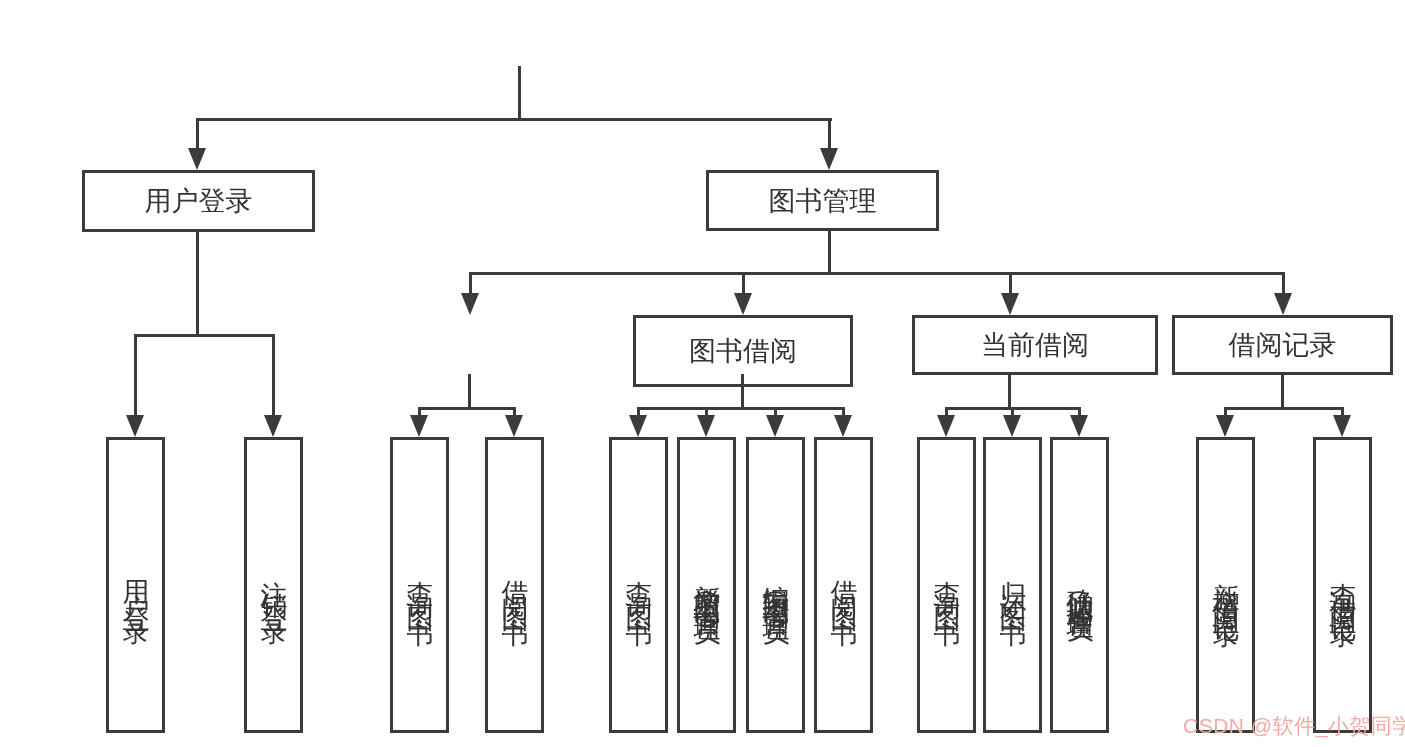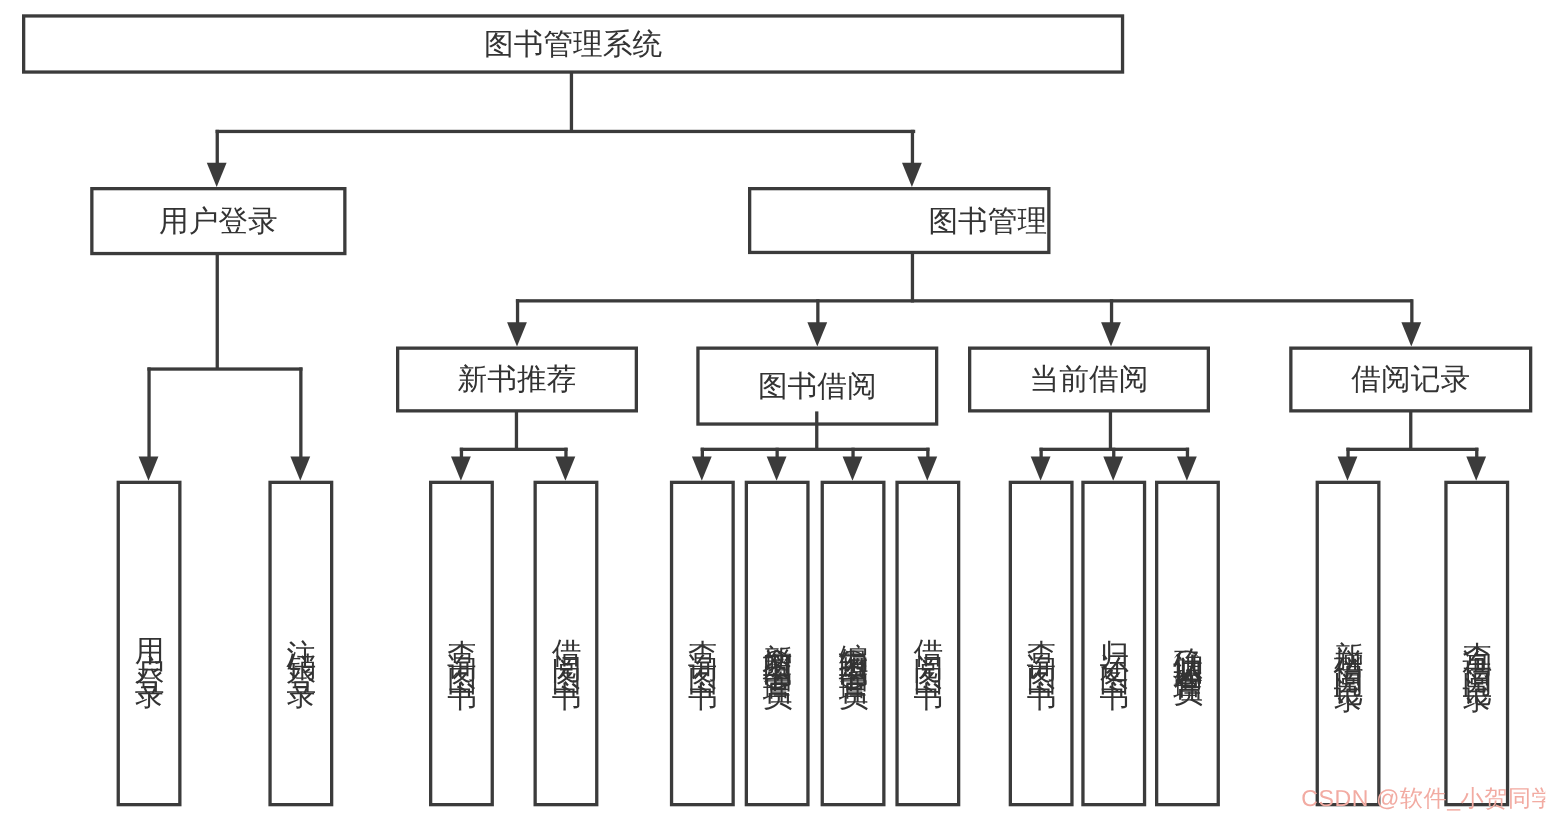--- a/index.html
+++ b/index.html
@@ -33,39 +33,36 @@
   .watermark{
     position:absolute;left:1183px;top:712px;font-size:21px;
     color:#f2aba2;letter-spacing:0.5px;white-space:nowrap;
   }
 </style>
 </head>
 <body>
 
 <div class="stage">
 
-  <div class="box" style="left:20px;top:13px;width:1002px;height:54px;">
-    <span>图书管理系统</span>
-  </div>
 
   <div class="vl" style="left:518px;top:66px;height:54px;"></div>
   <div class="hl" style="left:196px;top:118px;width:636px;"></div>
   <div class="arrow" style="left:188px;top:118px;height:52px;">
     <div class="stem"></div>
     <div class="head"></div>
   </div>
   <div class="arrow" style="left:820px;top:118px;height:52px;">
     <div class="stem"></div>
     <div class="head"></div>
   </div>
 
   <div class="box" style="left:82px;top:170px;width:233px;height:62px;">
     <span>用户登录</span>
   </div>
-  <div class="box" style="left:680px;top:170px;width:275px;height:61px;justify-content:flex-end;">
+  <div class="box" style="left:706px;top:170px;width:233px;height:61px;">
     <span>图书管理</span>
   </div>
 
   <div class="vl" style="left:196px;top:231px;height:105px;"></div>
   <div class="hl" style="left:134px;top:334px;width:141px;"></div>
   <div class="arrow" style="left:126px;top:334px;height:103px;">
     <div class="stem"></div>
     <div class="head"></div>
   </div>
   <div class="arrow" style="left:264px;top:334px;height:103px;">
@@ -85,27 +82,24 @@
   </div>
   <div class="arrow" style="left:1001px;top:272px;height:43px;">
     <div class="stem"></div>
     <div class="head"></div>
   </div>
   <div class="arrow" style="left:1274px;top:272px;height:43px;">
     <div class="stem"></div>
     <div class="head"></div>
   </div>
 
-  <div class="box" style="left:360px;top:315px;width:220px;height:60px;">
-    <span>新书推荐</span>
-  </div>
   <div class="box" style="left:633px;top:315px;width:220px;height:72px;">
     <span>图书借阅</span>
   </div>
-  <div class="box" style="left:880px;top:315px;width:220px;height:60px;text-align:center;">
+  <div class="box" style="left:912px;top:315px;width:246px;height:60px;text-align:center;">
     <span>当前借阅</span>
   </div>
   <div class="box" style="left:1172px;top:315px;width:221px;height:60px;">
     <span>借阅记录</span>
   </div>
 
   <div class="vl" style="left:468px;top:374px;height:35px;"></div>
   <div class="hl" style="left:418px;top:407px;width:98px;"></div>
   <div class="arrow" style="left:410px;top:407px;height:30px;">
     <div class="stem"></div>

